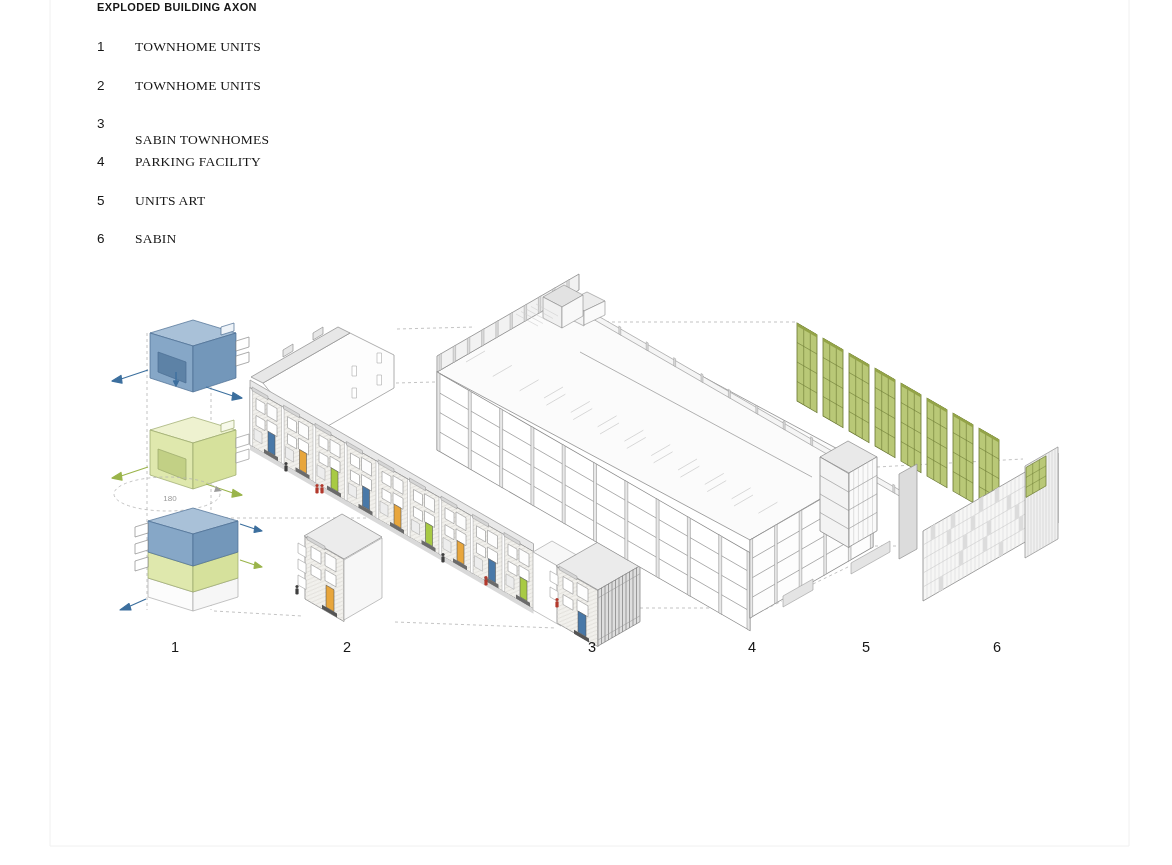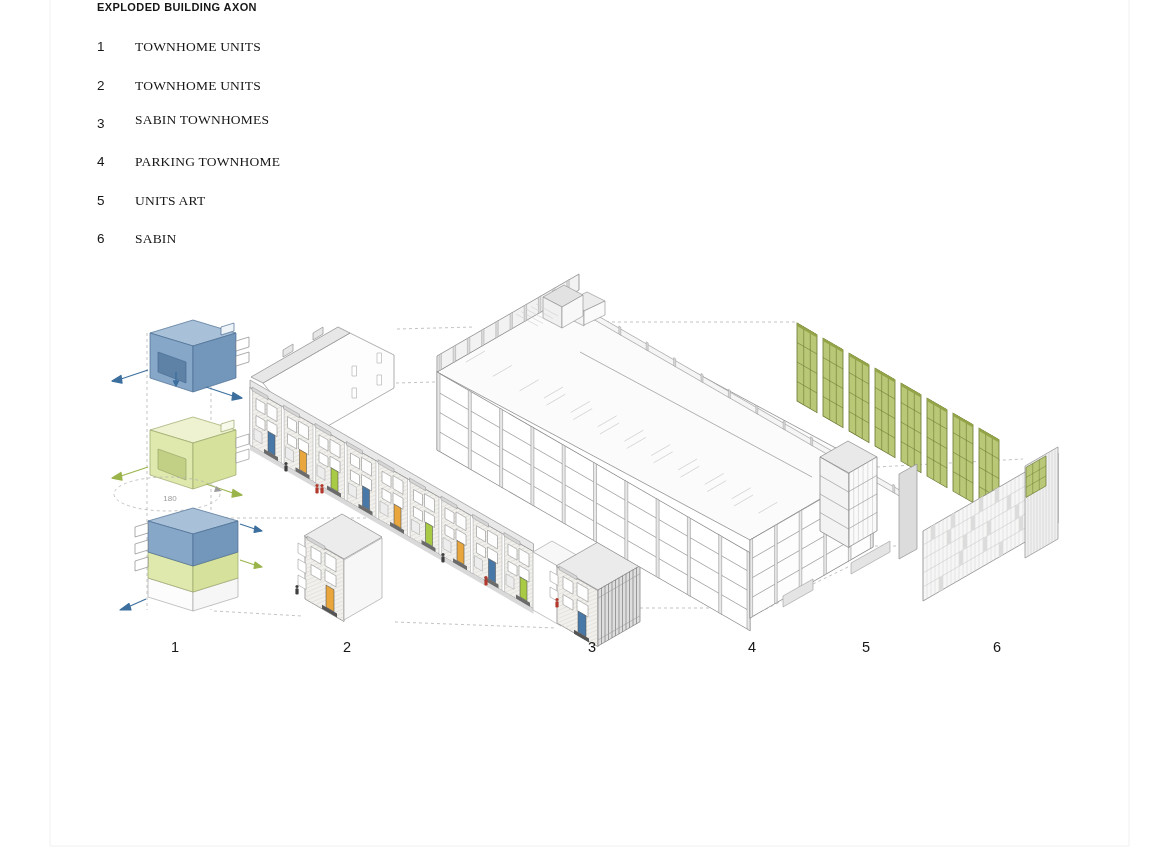--- a/index.html
+++ b/index.html
@@ -496,23 +496,23 @@
   </svg>
 
   <div class="t title">EXPLODED BUILDING AXON</div>
 
   <div>
     <div class="t leg-num" style="top:39px">1</div>
     <div class="t leg-label" style="top:39px">TOWNHOME UNITS</div>
     <div class="t leg-num" style="top:77.5px">2</div>
     <div class="t leg-label" style="top:77.5px">TOWNHOME UNITS</div>
     <div class="t leg-num" style="top:116px">3</div>
-    <div class="t leg-label" style="top:112px">SABIN TOWNHOMES</div>
+    <div class="t leg-label" style="top:132px">SABIN TOWNHOMES</div>
     <div class="t leg-num" style="top:154px">4</div>
-    <div class="t leg-label" style="top:154px">PARKING TOWNHOME</div>
+    <div class="t leg-label" style="top:154px">PARKING FACILITY</div>
     <div class="t leg-num" style="top:192.5px">5</div>
     <div class="t leg-label" style="top:192.5px">UNITS ART</div>
     <div class="t leg-num" style="top:231px">6</div>
     <div class="t leg-label" style="top:231px">SABIN</div>
   </div>
 
   <div>
     <div class="t callout" style="left:165px">1</div>
     <div class="t callout" style="left:337px">2</div>
     <div class="t callout" style="left:582px">3</div>

